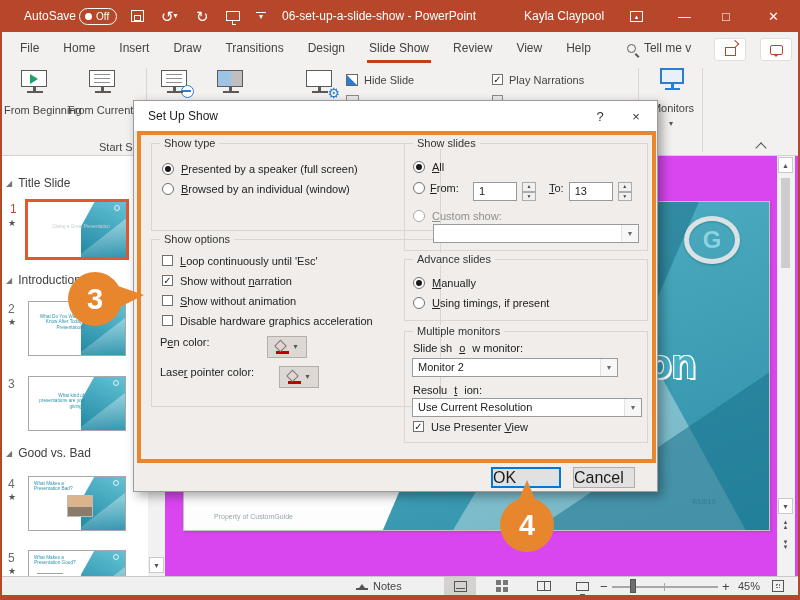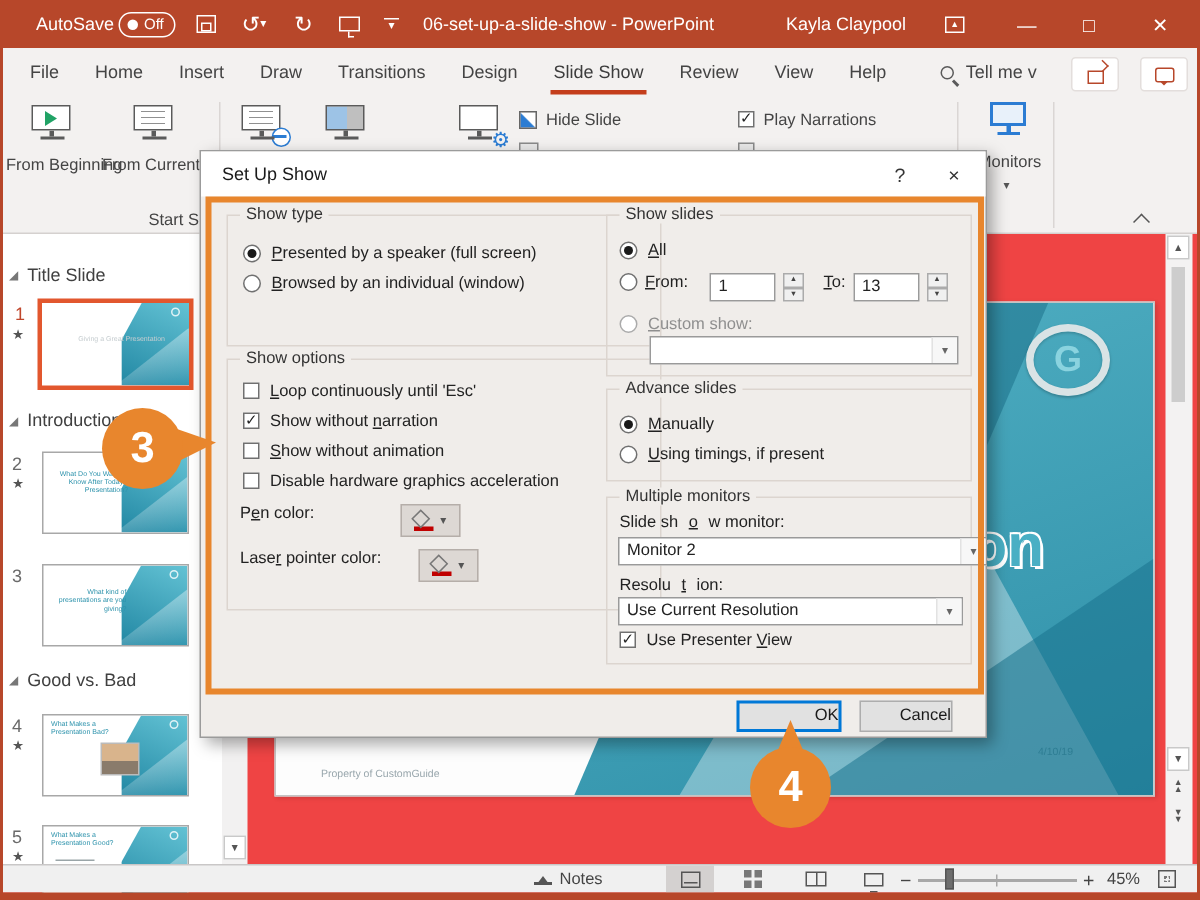--- a/index.html
+++ b/index.html
@@ -1,17 +1,17 @@
 <!DOCTYPE html>
 <html><head>
 <meta charset="utf-8">
 <style>
   * { box-sizing:border-box; margin:0; padding:0; }
   body { font-family:"Liberation Sans",sans-serif; background:#fff; }
-  #win { position:relative; width:800px; height:600px; background:#ef4444; overflow:hidden; }
+  #win { position:relative; width:800px; height:600px; background:#d946ef; overflow:hidden; }
   .abs { position:absolute; }
 
   
   .titlebar { left:0; top:0; width:800px; height:32px; background:#B7472A; color:#fff; font-size:12px; z-index:20; }
   .tb-item { position:absolute; top:0; height:32px; display:flex; align-items:center; color:#fff; }
   .pill { border:1px solid #fff; border-radius:9px; height:17px; padding:0 7px 0 5px; display:flex; align-items:center; gap:4px; font-size:10px; }
   .pill .dot { width:7px; height:7px; border-radius:50%; background:#fff; }
   .saveicon { width:13px; height:12px; border:1.5px solid #fff; position:relative; }
   .saveicon::after { content:""; position:absolute; left:2px; bottom:0; width:5px; height:4px; border:1px solid #fff; }
   .arrglyph { font-size:15px; line-height:15px; }
@@ -114,21 +114,21 @@
   .ddbtn { width:17px; display:flex; align-items:center; justify-content:center; color:#666; font-size:8px; background:#F7F7F7; border-left:1px solid #E2E2E2; }
   .ddbtn::after { content:"▾"; }
   .spinbox { width:44px; height:19px; background:#fff; border:1px solid #9A9A9A; padding:2px 0 0 5px; flex:none; }
   .spin { width:14px; height:19px; display:flex; flex-direction:column; flex:none; }
   .spin span { flex:1; border:1px solid #ABABAB; background:#F0F0F0; font-size:5px; line-height:7px; text-align:center; color:#444; }
   .spin span:first-child::after { content:"▲"; }
   .spin span:last-child::after { content:"▼"; }
   .clrbtn { width:40px; height:22px; background:#DDD8D4; border:1px solid #B5AEA9; display:flex; align-items:center; justify-content:center; gap:4px; flex:none; }
   .clricon::before { content:""; display:block; width:7px; height:7px; border:1.5px solid #777; transform:rotate(45deg) translate(1px,1px); }
   .clricon::after { content:""; display:block; width:13px; height:3px; background:#C00000; margin-top:2px; }
-  .btn { position:absolute; height:21px; background:#E1E1E1; border:1px solid #ADADAD; font-size:11px; text-align:right; line-height:19px; color:#1a1a1a; }
+  .btn { position:absolute; height:21px; background:#E1E1E1; border:1px solid #ADADAD; font-size:16px; text-align:left; line-height:19px; color:#1a1a1a; }
   .btn.focus { border:2px solid #0078D7; line-height:17px; }
 
   
   .callout { position:absolute; width:54px; height:54px; border-radius:50%; background:#E8862D; color:#fff; font-size:29px; font-weight:bold; display:flex; align-items:center; justify-content:center; z-index:60; }
   .tail { position:absolute; width:0; height:0; z-index:60; }
 
   
   .statusbar { left:0; top:576px; width:800px; height:19px; background:#F0F0F0; border-top:1px solid #C9C7C7; z-index:30; display:block; }
   .sb-item { position:absolute; top:0; height:18px; display:flex; align-items:center; gap:5px; font-size:11px; color:#444; }
   .notesicon { width:12px; height:7px; border-bottom:2px solid #555; position:relative; }
@@ -483,21 +483,21 @@
       </div>
       <div class="crow" style="left:8px;top:37px">
         <span class="rb"></span>
         <span><u>U</u>sing timings, if present</span>
       </div>
     </div>
 
     <div class="grp" style="left:270px;top:230px;width:244px;height:112px">
       <span class="glabel">Multiple monitors</span>
       <div class="crow" style="left:8px;top:10px">Slide sh<u>o</u>w monitor:</div>
-      <div class="dd" style="left:7px;top:26px;width:246px">
+      <div class="dd" style="left:7px;top:26px;width:206px">
         <span class="ddtxt">Monitor 2</span>
         <span class="ddbtn"></span>
       </div>
       <div class="crow" style="left:8px;top:52px">Resolu<u>t</u>ion:</div>
       <div class="dd" style="left:7px;top:66px;width:230px">
         <span class="ddtxt">Use Current Resolution</span>
         <span class="ddbtn"></span>
       </div>
       <div class="crow" style="left:8px;top:89px">
         <span class="cb checked"></span>

